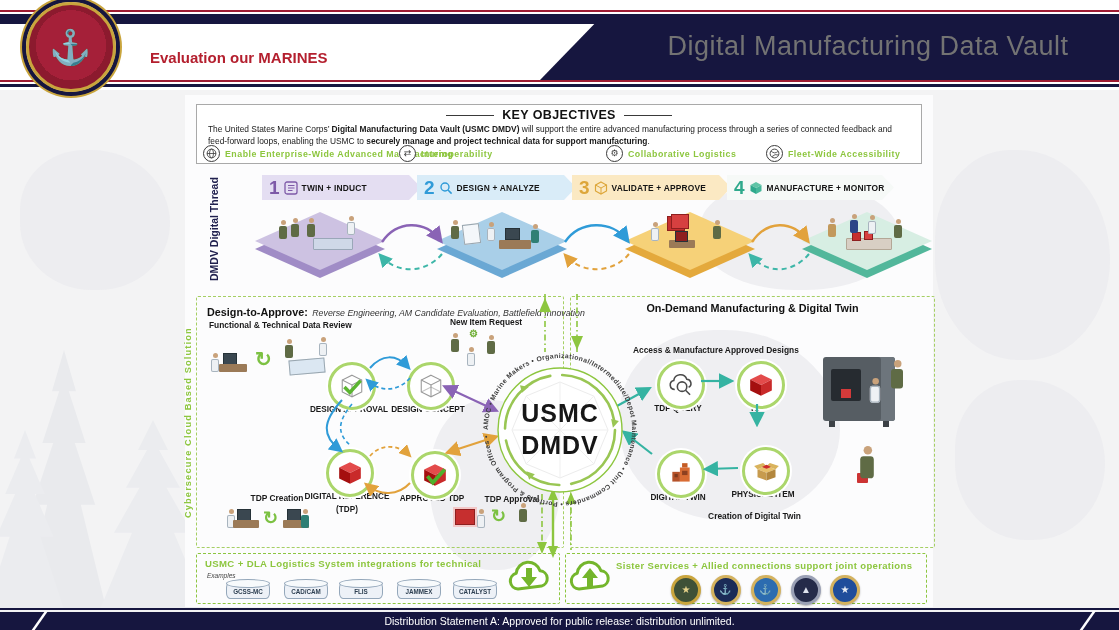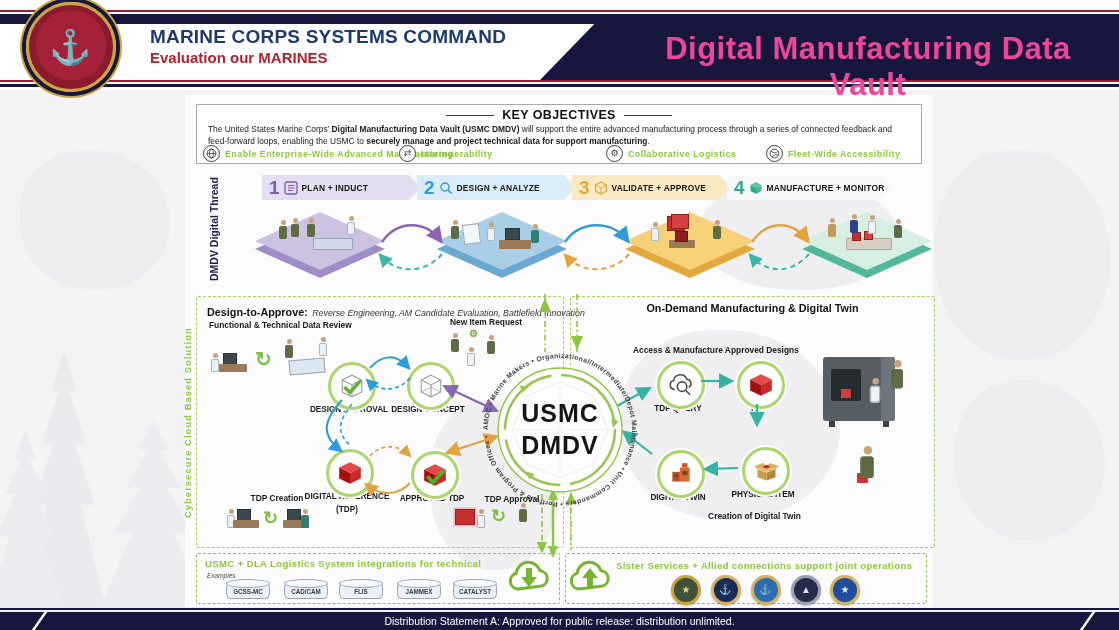--- a/index.html
+++ b/index.html
@@ -6,22 +6,22 @@
   .slide{position:relative;width:1119px;height:630px;background:#f3f3f4;overflow:hidden;}
   .abs{position:absolute;}
 
   
   .hdr{position:absolute;left:0;top:0;width:1119px;height:90px;background:#fff;z-index:6;}
   .stripe{position:absolute;left:0;width:100%;}
   .red{background:#9e1b32;}
   .navy{background:#16163f;}
   .hdr-block{position:absolute;left:540px;right:0;top:14px;height:66px;background:#16163f;
     clip-path:polygon(64px 0,100% 0,100% 100%,0 100%);}
-  .hdr-title{position:absolute;left:625px;right:8px;top:31px;text-align:center;color:#ec4899;
-    font-size:31px;font-weight:700;letter-spacing:.5px;}
+  .hdr-title{position:absolute;left:625px;right:8px;top:31px;text-align:center;color:#737373;
+    font-size:27px;font-weight:400;letter-spacing:.5px;}
   .seal{position:absolute;left:26px;top:2px;width:84px;height:84px;border-radius:50%;
     background:radial-gradient(circle at 50% 48%, #a52039 0 58%, #8c1a2e 58% 100%);
     border:3px solid #c9a53d;box-shadow:0 0 0 4px #16163f,0 0 0 6px #c9a53d,0 1px 3px rgba(0,0,0,.4);
     display:flex;align-items:center;justify-content:center;z-index:7;}
   .seal-emblem{color:#d9b44a;font-size:34px;line-height:1;text-shadow:0 0 1px #6b5115;}
   .hdr-org{position:absolute;left:150px;top:26px;font-size:19px;font-weight:700;color:#1f3a6e;letter-spacing:.2px;}
   .hdr-tag{position:absolute;left:150px;top:49px;font-size:15px;font-weight:700;color:#b41f2e;}
 
   
   .ftr-line{position:absolute;left:0;top:608px;width:100%;height:2px;background:#16163f;z-index:6;}
@@ -110,21 +110,20 @@
   <div class="blob inpanel" style="left:620px;top:330px;width:220px;height:190px;"></div>
   <div class="blob inpanel" style="left:430px;top:400px;width:130px;height:170px;"></div>
   <div class="blob inpanel" style="left:700px;top:180px;width:200px;height:110px;"></div>
 
   <div class="hdr">
     <div class="stripe red" style="top:10px;height:2px;"></div>
     <div class="stripe navy" style="top:14px;height:10px;"></div>
     <div class="hdr-block"></div>
     <div class="stripe red" style="top:80px;height:2px;"></div>
     <div class="stripe navy" style="top:84px;height:3px;"></div>
-    <div class="hdr-org">MARINE CORPS SYSTEMS COMMAND</div>
     <div class="hdr-tag">Evaluation our MARINES</div>
     <div class="hdr-title">Digital Manufacturing Data Vault</div>
   </div>
   <div class="seal">
     <span class="seal-emblem">⚓</span>
   </div>
 
   <div class="obj-box">
     <div class="obj-titlerow">
       <div class="ln"></div>
@@ -170,21 +169,21 @@
   <div class="vlabel thread-label">DMDV Digital Thread</div>
 
   <div class="chev" style="left:262px;width:152px;background:#e4def2;">
     <span class="chev-num" style="color:#7e5aa8;">1</span>
     <svg width="14" height="14" viewBox="0 0 14 14">
         <rect x="1" y="1" width="12" height="12" rx="2" fill="none" stroke="#7e5aa8" stroke-width="1.3"></rect>
         <line x1="4" y1="4.5" x2="10.5" y2="4.5" stroke="#7e5aa8"></line>
         <line x1="4" y1="7" x2="10.5" y2="7" stroke="#7e5aa8"></line>
         <line x1="4" y1="9.5" x2="8.5" y2="9.5" stroke="#7e5aa8"></line>
       </svg>
-    <span class="chev-lb">PLAN + INDUCT</span>
+    <span class="chev-lb">TWIN + INDUCT</span>
   </div>
   <div class="chev" style="left:417px;width:152px;background:#d9ecf8;">
     <span class="chev-num" style="color:#2f9bd8;">2</span>
     <svg width="14" height="14" viewBox="0 0 14 14">
         <circle cx="6" cy="6" r="4" fill="none" stroke="#2f9bd8" stroke-width="1.4"></circle>
         <line x1="9" y1="9" x2="12.6" y2="12.6" stroke="#2f9bd8" stroke-width="1.6"></line>
       </svg>
     <span class="chev-lb">DESIGN + ANALYZE</span>
   </div>
   <div class="chev" style="left:572px;width:152px;background:#fbe9c3;">

